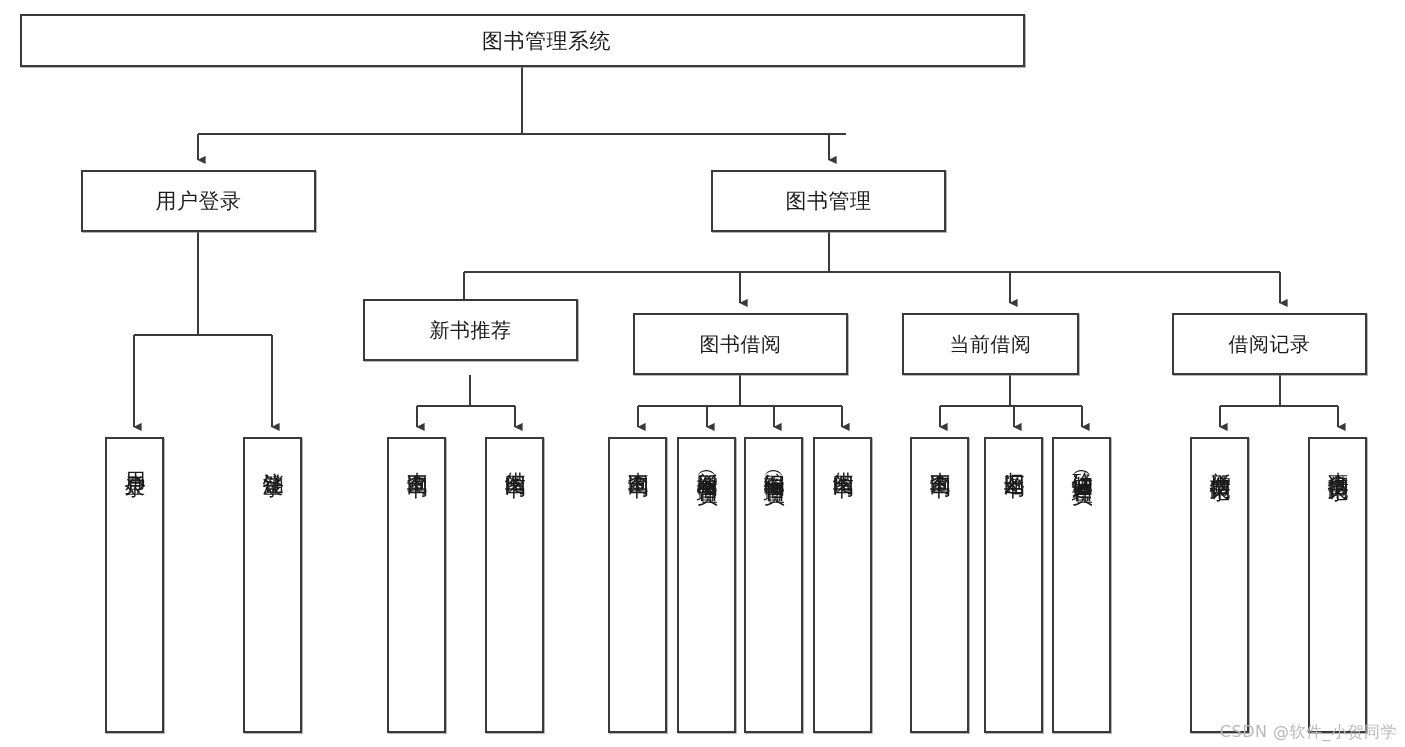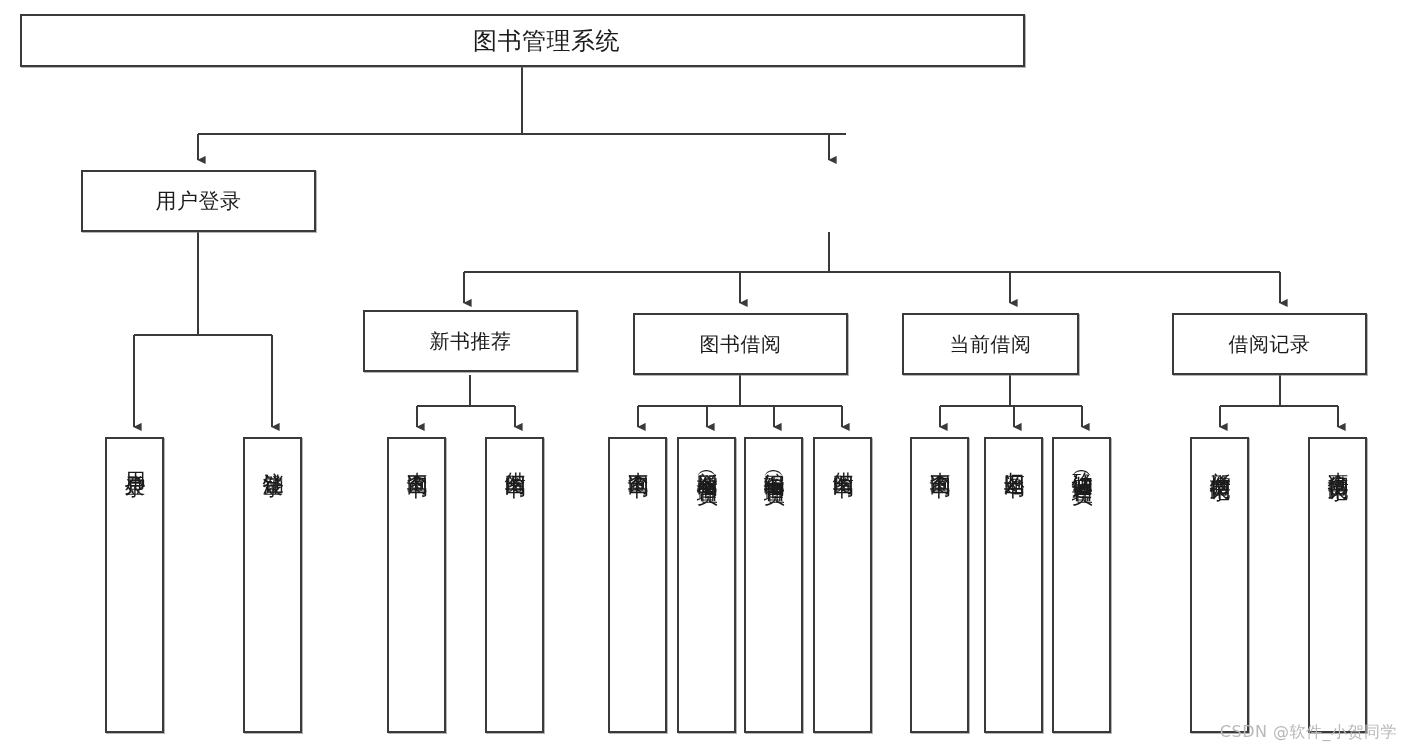--- a/index.html
+++ b/index.html
@@ -35,21 +35,21 @@
     display: flex;
     align-items: center;
     justify-content: center;
     color: #1b1b1b;
   }
   .node-label {
     display: block;
     text-align: center;
     letter-spacing: 0.5px;
   }
-  .node-root .node-label { font-size: 24px; margin-left: 48px; }
+  .node-root .node-label { font-size: 21px; margin-left: 48px; }
   .node-l1 .node-label { font-size: 21px; }
   .node-l2 .node-label { font-size: 20px; }
   .node-leaf {
     align-items: flex-start;
     padding-top: 16px;
   }
   .node-leaf .node-label {
     writing-mode: vertical-rl;
     text-orientation: upright;
     font-size: 21px;
@@ -122,22 +122,25 @@
     </g>
   </svg>
 
   <div class="node-box node-root" style="left:20px; top:14px; width:1005px; height:53px;">
     <span class="node-label">图书管理系统</span>
   </div>
 
   <div class="node-box node-l1" style="left:81px; top:170px; width:235px; height:62px;">
     <span class="node-label">用户登录</span>
   </div>
+  <div class="node-box node-l1" style="left:711px; top:170px; width:235px; height:62px;">
+    <span class="node-label">图书管理</span>
+  </div>
 
-  <div class="node-box node-l2" style="left:363px; top:310px; width:215px; height:62px;justify-content:center;">
+  <div class="node-box node-l2" style="left:363px; top:299px; width:215px; height:62px;justify-content:center;">
     <span class="node-label">新书推荐</span>
   </div>
   <div class="node-box node-l2" style="left:633px; top:313px; width:215px; height:62px;">
     <span class="node-label">图书借阅</span>
   </div>
   <div class="node-box node-l2" style="left:902px; top:313px; width:177px; height:62px;">
     <span class="node-label">当前借阅</span>
   </div>
   <div class="node-box node-l2" style="left:1172px; top:313px; width:195px; height:62px;">
     <span class="node-label">借阅记录</span>

